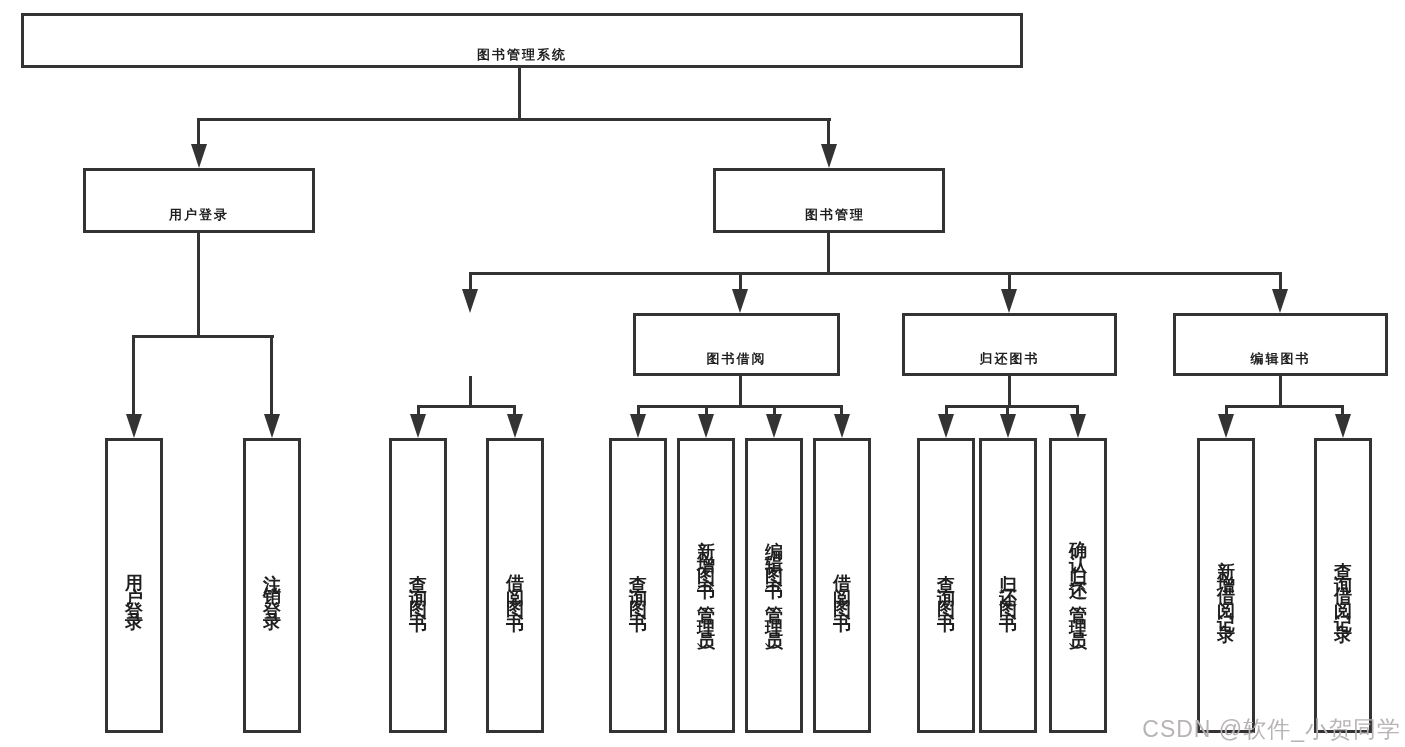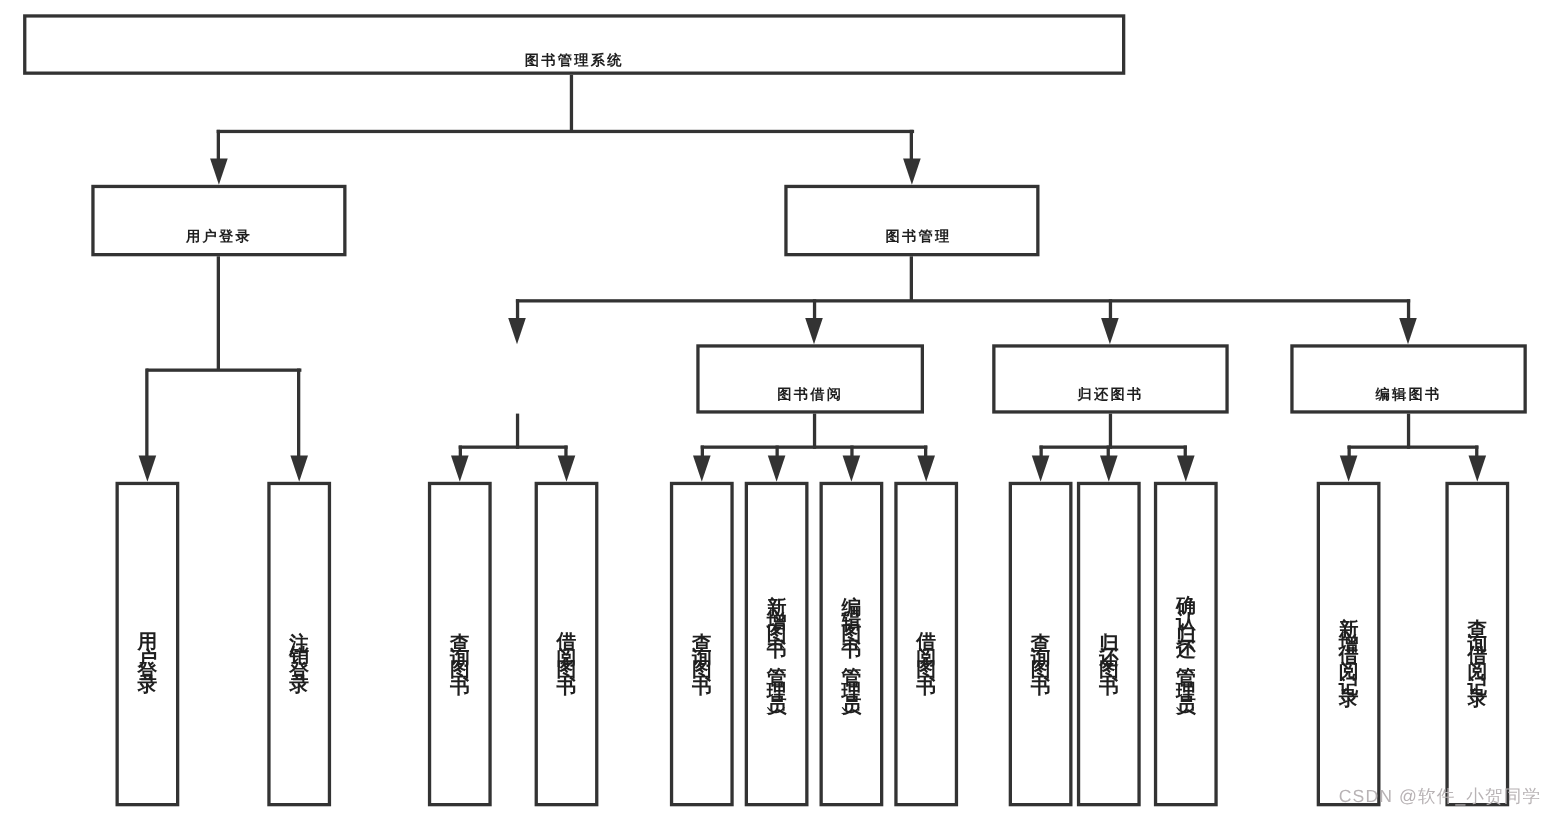--- a/index.html
+++ b/index.html
@@ -51,21 +51,21 @@
     position:absolute;
     width:0;height:0;
     border-left:8px solid transparent;
     border-right:8px solid transparent;
     border-top:24px solid #333333;
   }
   .watermark{
     position:absolute;
     top:714px;
     right:4px;
-    font-size:16px;
+    font-size:23px;
     letter-spacing:1px;
     color:#b8b3b5;
     white-space:nowrap;
     z-index:5;
   }
 </style>
 </head>
 <body>
 
 <div class="canvas">

